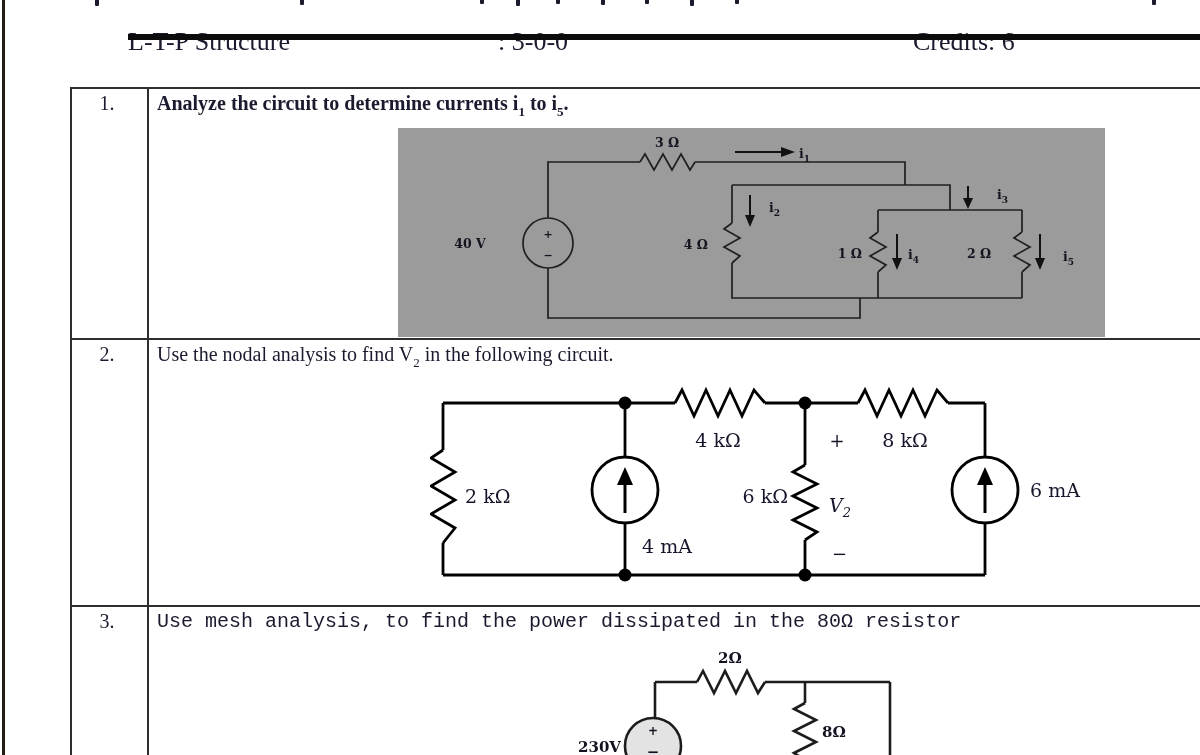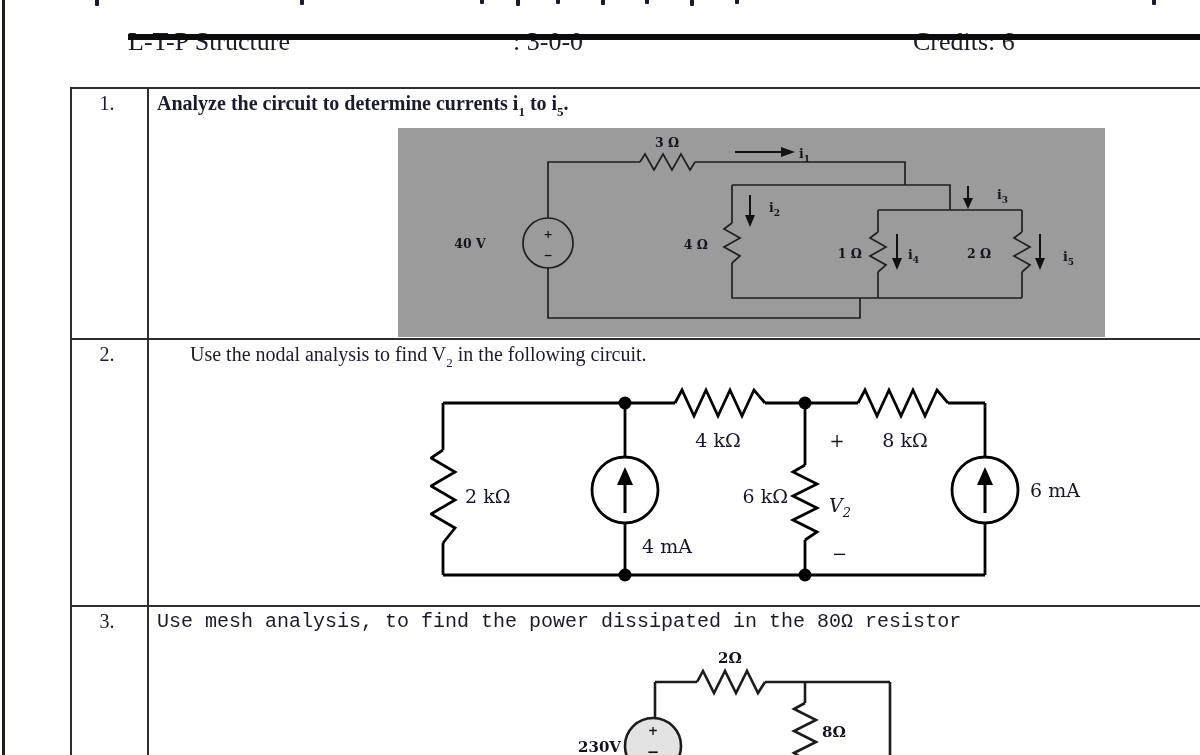--- a/index.html
+++ b/index.html
@@ -44,21 +44,21 @@
     <span class="frag" style="left:516px;height:10px;"></span>
     <span class="frag" style="left:556px;height:8px;"></span>
     <span class="frag" style="left:601px;height:9px;"></span>
     <span class="frag" style="left:645px;height:8px;"></span>
     <span class="frag" style="left:690px;height:10px;"></span>
     <span class="frag" style="left:735px;height:8px;"></span>
     <span class="frag" style="left:1152px;height:9px;"></span>
   </div>
 
   <div class="abs hdr-text" style="left:128px;">L-T-P Structure</div>
-  <div class="abs hdr-text" style="left:513px;">: 3-0-0</div>
+  <div class="abs hdr-text" style="left:498px;">: 3-0-0</div>
   <div class="abs hdr-text" style="left:913px;">Credits: 6</div>
   <div class="abs hdr-rule"></div>
 
   <div class="h-border" style="left:70px;top:87px;width:1130px;"></div>
   <div class="h-border" style="left:70px;top:338px;width:1130px;"></div>
   <div class="h-border" style="left:70px;top:605px;width:1130px;"></div>
   <div class="v-border" style="left:70px;top:87px;height:668px;"></div>
   <div class="v-border" style="left:147px;top:87px;height:668px;"></div>
 
   <div class="abs prob-num" style="left:77px;top:92px;">1.</div>
@@ -124,21 +124,21 @@
       <text class="c1-label" x="581" y="130" text-anchor="middle">2 Ω</text>
       <text class="c1-label" x="401" y="30"><tspan>i</tspan><tspan dy="4" font-size="9">1</tspan></text>
       <text class="c1-label" x="371" y="84"><tspan>i</tspan><tspan dy="4" font-size="9">2</tspan></text>
       <text class="c1-label" x="599" y="71"><tspan>i</tspan><tspan dy="4" font-size="9">3</tspan></text>
       <text class="c1-label" x="510" y="131"><tspan>i</tspan><tspan dy="4" font-size="9">4</tspan></text>
       <text class="c1-label" x="665" y="133"><tspan>i</tspan><tspan dy="4" font-size="9">5</tspan></text>
     </svg>
   </div>
 
   <div class="abs prob-num" style="left:77px;top:343px;">2.</div>
-  <div class="abs prob-title" style="left:157px;top:343px;margin-left:33px;"><span>Use the nodal analysis to find V</span><span class="sub">2</span><span> in the following circuit.</span><span class="sub"></span><span></span></div>
+  <div class="abs prob-title" style="left:157px;top:343px;"><span>Use the nodal analysis to find V</span><span class="sub">2</span><span> in the following circuit.</span><span class="sub"></span><span></span></div>
 
   <div class="abs" style="left:430px;top:385px;width:660px;height:205px;">
     <svg width="660" height="205" viewBox="0 0 660 205">
       <g fill="none" stroke="#000" stroke-width="2.8">
 
         <path d="M13,18 L245,18"></path>
         <polyline points="245,18 252,5 264,31 276,5 288,31 300,5 312,31 324,5 335,18"></polyline>
         <path d="M335,18 L428,18"></path>
         <polyline points="428,18 435,5 447,31 459,5 471,31 483,5 495,31 507,5 518,18"></polyline>
         <path d="M518,18 L555,18"></path>

